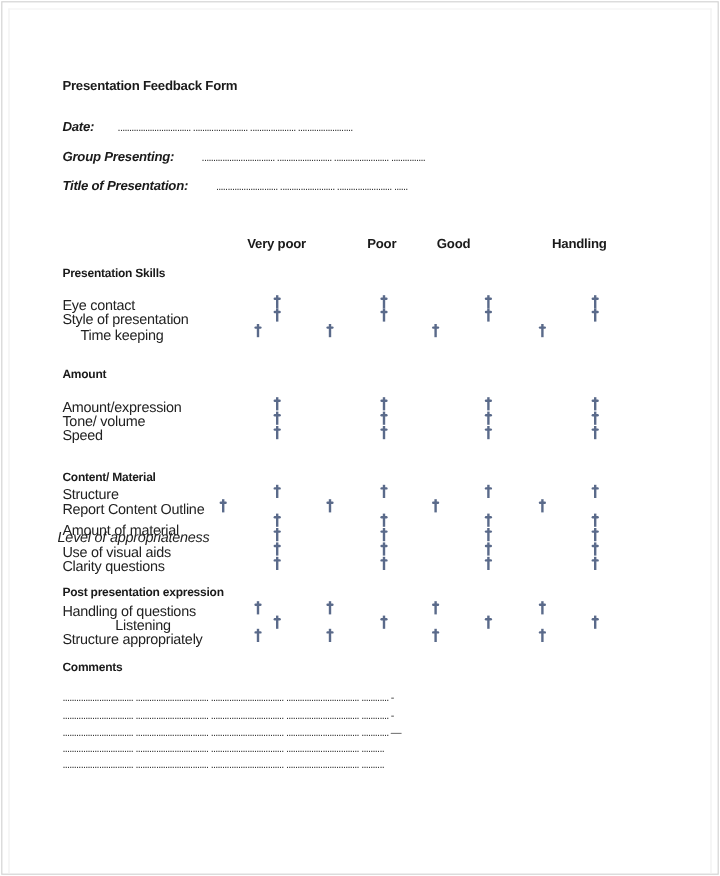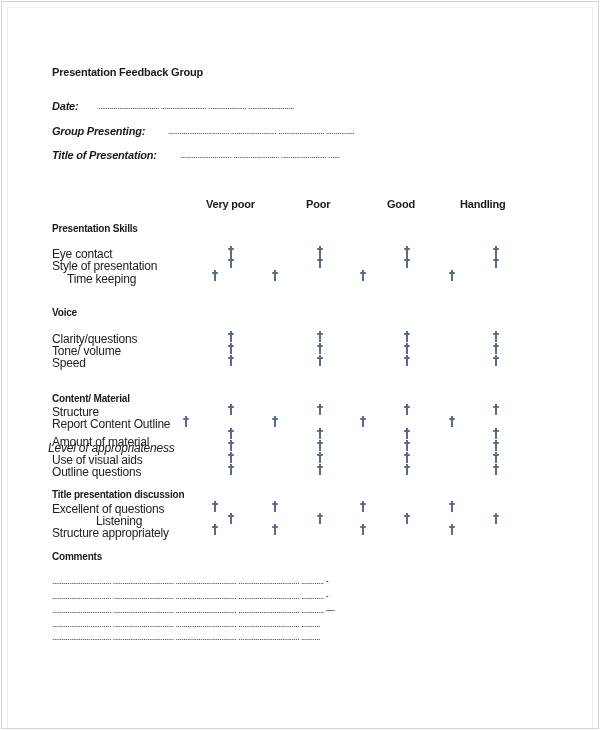--- a/index.html
+++ b/index.html
@@ -24,56 +24,56 @@
 </style>
 </head>
 <body>
 
 <div class="page">
   <div class="inner-edge-l"></div>
   <div class="inner-edge-r"></div>
   <div class="inner-edge-t"></div>
 </div>
 
-<div class="abs title">Presentation Feedback Group</div>
+<div class="abs title">Presentation Feedback Form</div>
 
 <div class="abs field-label" style="left:52px;top:100px;">Date:</div>
 <div class="abs dots" style="left:98px;top:101px;">................................ ........................ .................... ........................</div>
 
 <div class="abs field-label" style="left:52px;top:125px;">Group Presenting:</div>
 <div class="abs dots" style="left:168px;top:126px;">................................ ........................ ........................ ...............</div>
 
 <div class="abs field-label" style="left:52px;top:149px;">Title of Presentation:</div>
 <div class="abs dots" style="left:180px;top:150px;">........................... ........................ ........................ ......</div>
 
 <div class="abs col-head" style="left:206px;top:198px;">Very poor</div>
 <div class="abs col-head" style="left:306px;top:198px;">Poor</div>
-<div class="abs col-head" style="left:387px;top:198px;">Good</div>
+<div class="abs col-head" style="left:364px;top:198px;">Good</div>
 <div class="abs col-head" style="left:460px;top:198px;">Handling</div>
 
 <div class="abs section" style="left:52px;top:223px;">Presentation Skills</div>
 <div class="abs item" style="left:52px;top:247px;">Eye contact</div>
 <div class="abs item" style="left:52px;top:259px;">Style of presentation</div>
 <div class="abs item" style="left:52px;top:272px;margin-left:15px;">Time keeping</div>
 
 <span class="mark" style="left:228px;top:246px;"></span>
 <span class="mark" style="left:317px;top:246px;"></span>
 <span class="mark" style="left:404px;top:246px;"></span>
 <span class="mark" style="left:493px;top:246px;"></span>
 <span class="mark" style="left:228px;top:257px;"></span>
 <span class="mark" style="left:317px;top:257px;"></span>
 <span class="mark" style="left:404px;top:257px;"></span>
 <span class="mark" style="left:493px;top:257px;"></span>
 <span class="mark" style="left:212px;top:270px;"></span>
 <span class="mark" style="left:272px;top:270px;"></span>
 <span class="mark" style="left:360px;top:270px;"></span>
 <span class="mark" style="left:449px;top:270px;"></span>
 
-<div class="abs section" style="left:52px;top:307px;">Voice</div>
-<div class="abs item" style="left:52px;top:332px;">Clarity/questions</div>
+<div class="abs section" style="left:52px;top:307px;">Amount</div>
+<div class="abs item" style="left:52px;top:332px;">Amount/expression</div>
 <div class="abs item" style="left:52px;top:344px;">Tone/ volume</div>
 <div class="abs item" style="left:52px;top:356px;">Speed</div>
 
 <span class="mark" style="left:228px;top:331px;"></span>
 <span class="mark" style="left:317px;top:331px;"></span>
 <span class="mark" style="left:404px;top:331px;"></span>
 <span class="mark" style="left:493px;top:331px;"></span>
 <span class="mark" style="left:228px;top:343px;"></span>
 <span class="mark" style="left:317px;top:343px;"></span>
 <span class="mark" style="left:404px;top:343px;"></span>
@@ -82,21 +82,21 @@
 <span class="mark" style="left:317px;top:355px;"></span>
 <span class="mark" style="left:404px;top:355px;"></span>
 <span class="mark" style="left:493px;top:355px;"></span>
 
 <div class="abs section" style="left:52px;top:393px;">Content/ Material</div>
 <div class="abs item" style="left:52px;top:405px;">Structure</div>
 <div class="abs item" style="left:52px;top:417px;">Report Content Outline</div>
 <div class="abs item" style="left:52px;top:435px;">Amount of material</div>
 <div class="abs item" style="left:48px;top:441px;font-style:italic;">Level of appropriateness</div>
 <div class="abs item" style="left:52px;top:453px;">Use of visual aids</div>
-<div class="abs item" style="left:52px;top:465px;">Outline questions</div>
+<div class="abs item" style="left:52px;top:465px;">Clarity questions</div>
 
 <span class="mark" style="left:228px;top:404px;"></span>
 <span class="mark" style="left:317px;top:404px;"></span>
 <span class="mark" style="left:404px;top:404px;"></span>
 <span class="mark" style="left:493px;top:404px;"></span>
 <span class="mark" style="left:183px;top:416px;"></span>
 <span class="mark" style="left:272px;top:416px;"></span>
 <span class="mark" style="left:360px;top:416px;"></span>
 <span class="mark" style="left:449px;top:416px;"></span>
 <span class="mark" style="left:228px;top:428px;"></span>
@@ -109,22 +109,22 @@
 <span class="mark" style="left:493px;top:440px;"></span>
 <span class="mark" style="left:228px;top:452px;"></span>
 <span class="mark" style="left:317px;top:452px;"></span>
 <span class="mark" style="left:404px;top:452px;"></span>
 <span class="mark" style="left:493px;top:452px;"></span>
 <span class="mark" style="left:228px;top:464px;"></span>
 <span class="mark" style="left:317px;top:464px;"></span>
 <span class="mark" style="left:404px;top:464px;"></span>
 <span class="mark" style="left:493px;top:464px;"></span>
 
-<div class="abs section" style="left:52px;top:489px;">Title presentation discussion</div>
-<div class="abs item" style="left:52px;top:502px;">Excellent of questions</div>
+<div class="abs section" style="left:52px;top:489px;">Post presentation expression</div>
+<div class="abs item" style="left:52px;top:502px;">Handling of questions</div>
 <div class="abs item" style="left:52px;top:514px;padding-left:44px;">Listening</div>
 <div class="abs item" style="left:52px;top:526px;">Structure appropriately</div>
 
 <span class="mark" style="left:212px;top:501px;"></span>
 <span class="mark" style="left:272px;top:501px;"></span>
 <span class="mark" style="left:360px;top:501px;"></span>
 <span class="mark" style="left:449px;top:501px;"></span>
 <span class="mark" style="left:228px;top:513px;"></span>
 <span class="mark" style="left:317px;top:513px;"></span>
 <span class="mark" style="left:404px;top:513px;"></span>

